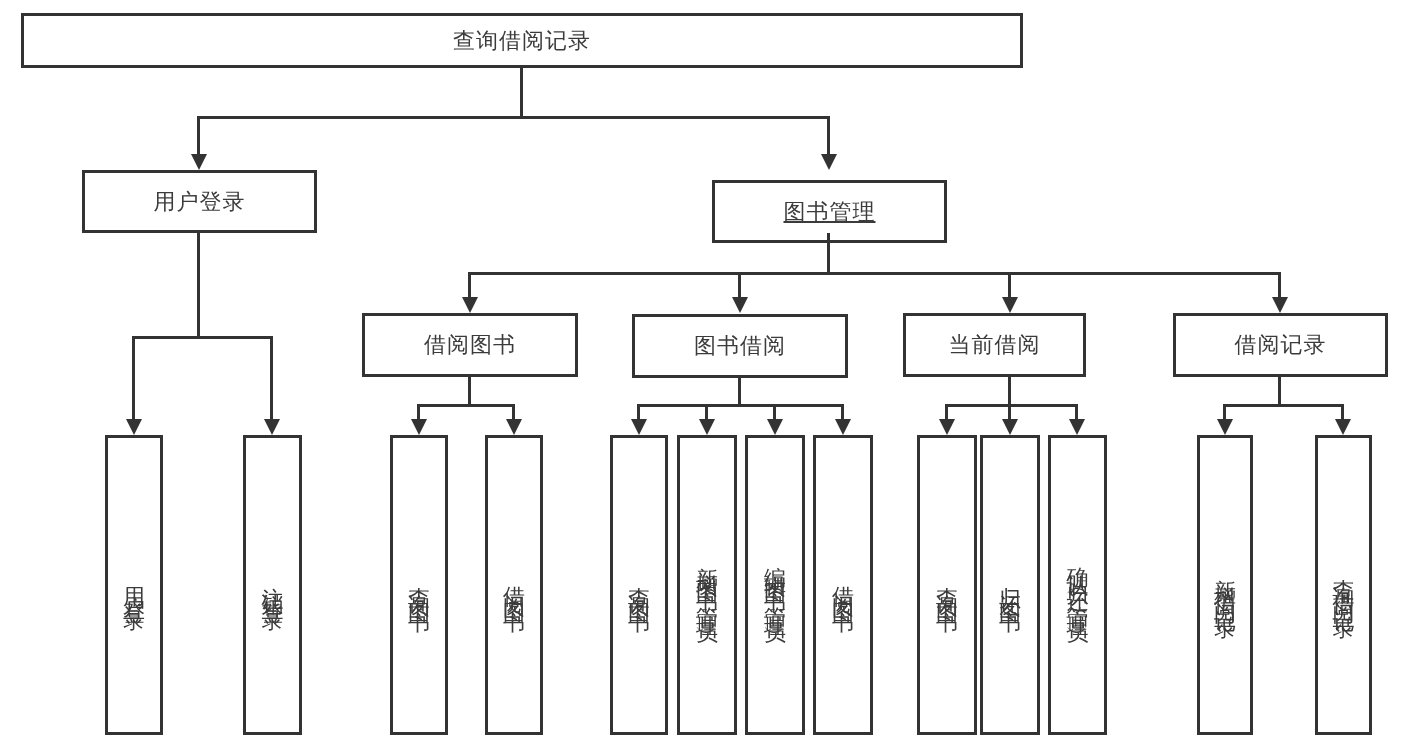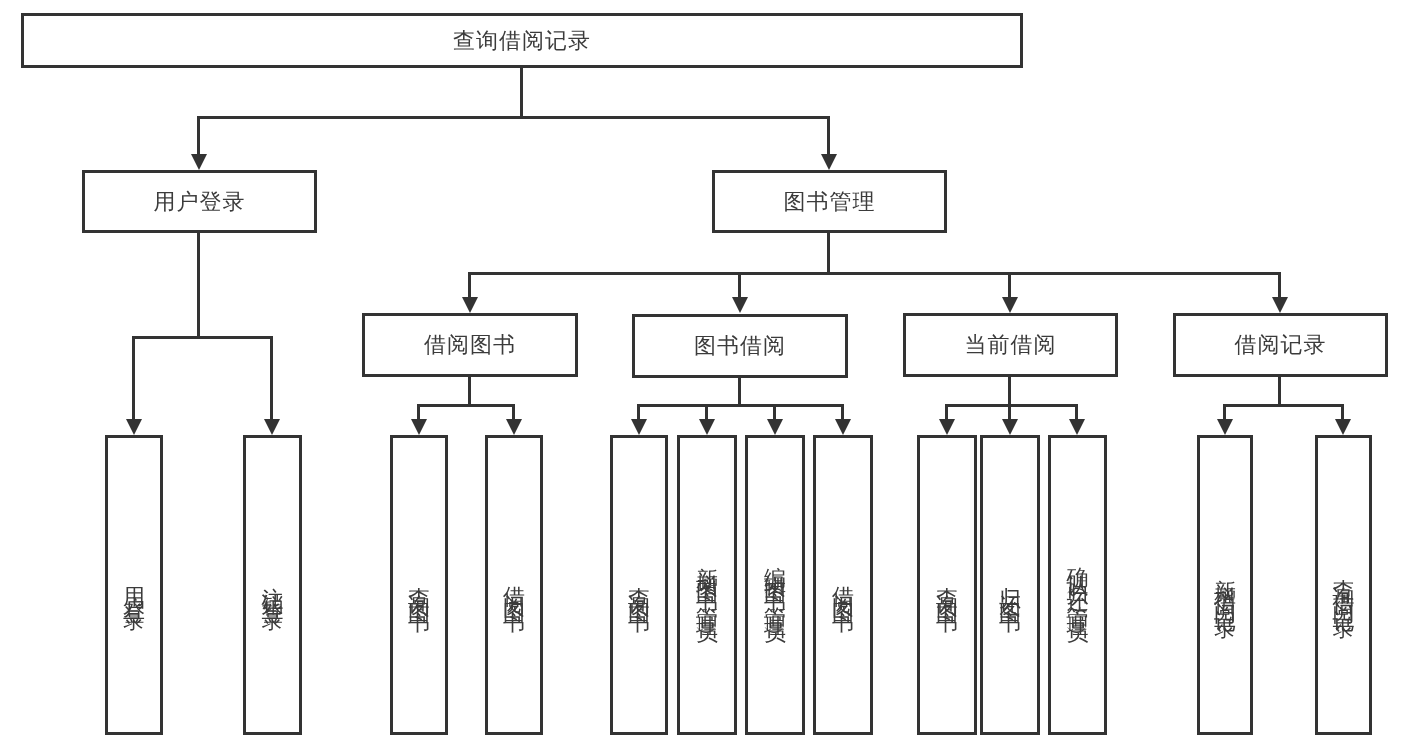--- a/index.html
+++ b/index.html
@@ -61,31 +61,31 @@
 
 <div class="canvas">
 
   <div class="box" style="left:21px; top:13px; width:1002px; height:55px;">
     <span>查询借阅记录</span>
   </div>
 
   <div class="box" style="left:82px; top:170px; width:235px; height:63px;">
     <span>用户登录</span>
   </div>
-  <div class="box" style="left:712px; top:170px; width:235px; height:63px;">
+  <div class="box" style="left:712px; top:180px; width:235px; height:63px;text-decoration:underline;">
     <span>图书管理</span>
   </div>
 
   <div class="box" style="left:362px; top:313px; width:216px; height:64px;">
     <span>借阅图书</span>
   </div>
   <div class="box" style="left:632px; top:314px; width:216px; height:64px;">
     <span>图书借阅</span>
   </div>
-  <div class="box" style="left:903px; top:313px; width:215px; height:64px;justify-content:center;">
+  <div class="box" style="left:903px; top:313px; width:183px; height:64px;justify-content:center;">
     <span>当前借阅</span>
   </div>
   <div class="box" style="left:1173px; top:313px; width:215px; height:64px;">
     <span>借阅记录</span>
   </div>
 
   <div class="box leaf" style="left:105px; top:435px; width:58px; height:300px;">
     <span class="vtext">用户登录</span>
   </div>
   <div class="box leaf" style="left:243px; top:435px; width:59px; height:300px;">

